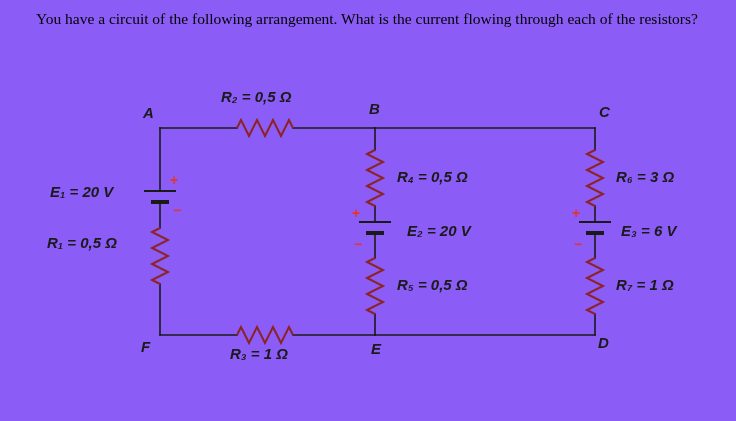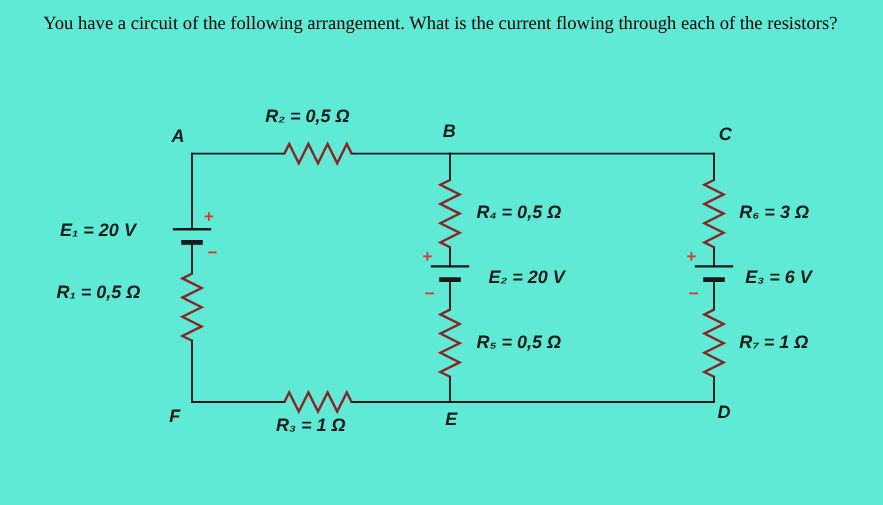--- a/index.html
+++ b/index.html
@@ -1,20 +1,20 @@
 <!DOCTYPE html>
 <html><head>
 <meta charset="utf-8">
 <style>
   html, body { margin: 0; padding: 0; background: #ffffff; }
   .page {
     position: relative;
     width: 736px;
     height: 421px;
-    background: #5eead4;
+    background: #8b5cf6;
     overflow: hidden;
   }
   svg { display: block; }
   .question {
     font-family: "Liberation Serif", "DejaVu Serif", serif;
     font-size: 15.5px;
     fill: #000000;
   }
   .lbl {
     font-family: "Liberation Sans", "DejaVu Sans", sans-serif;

